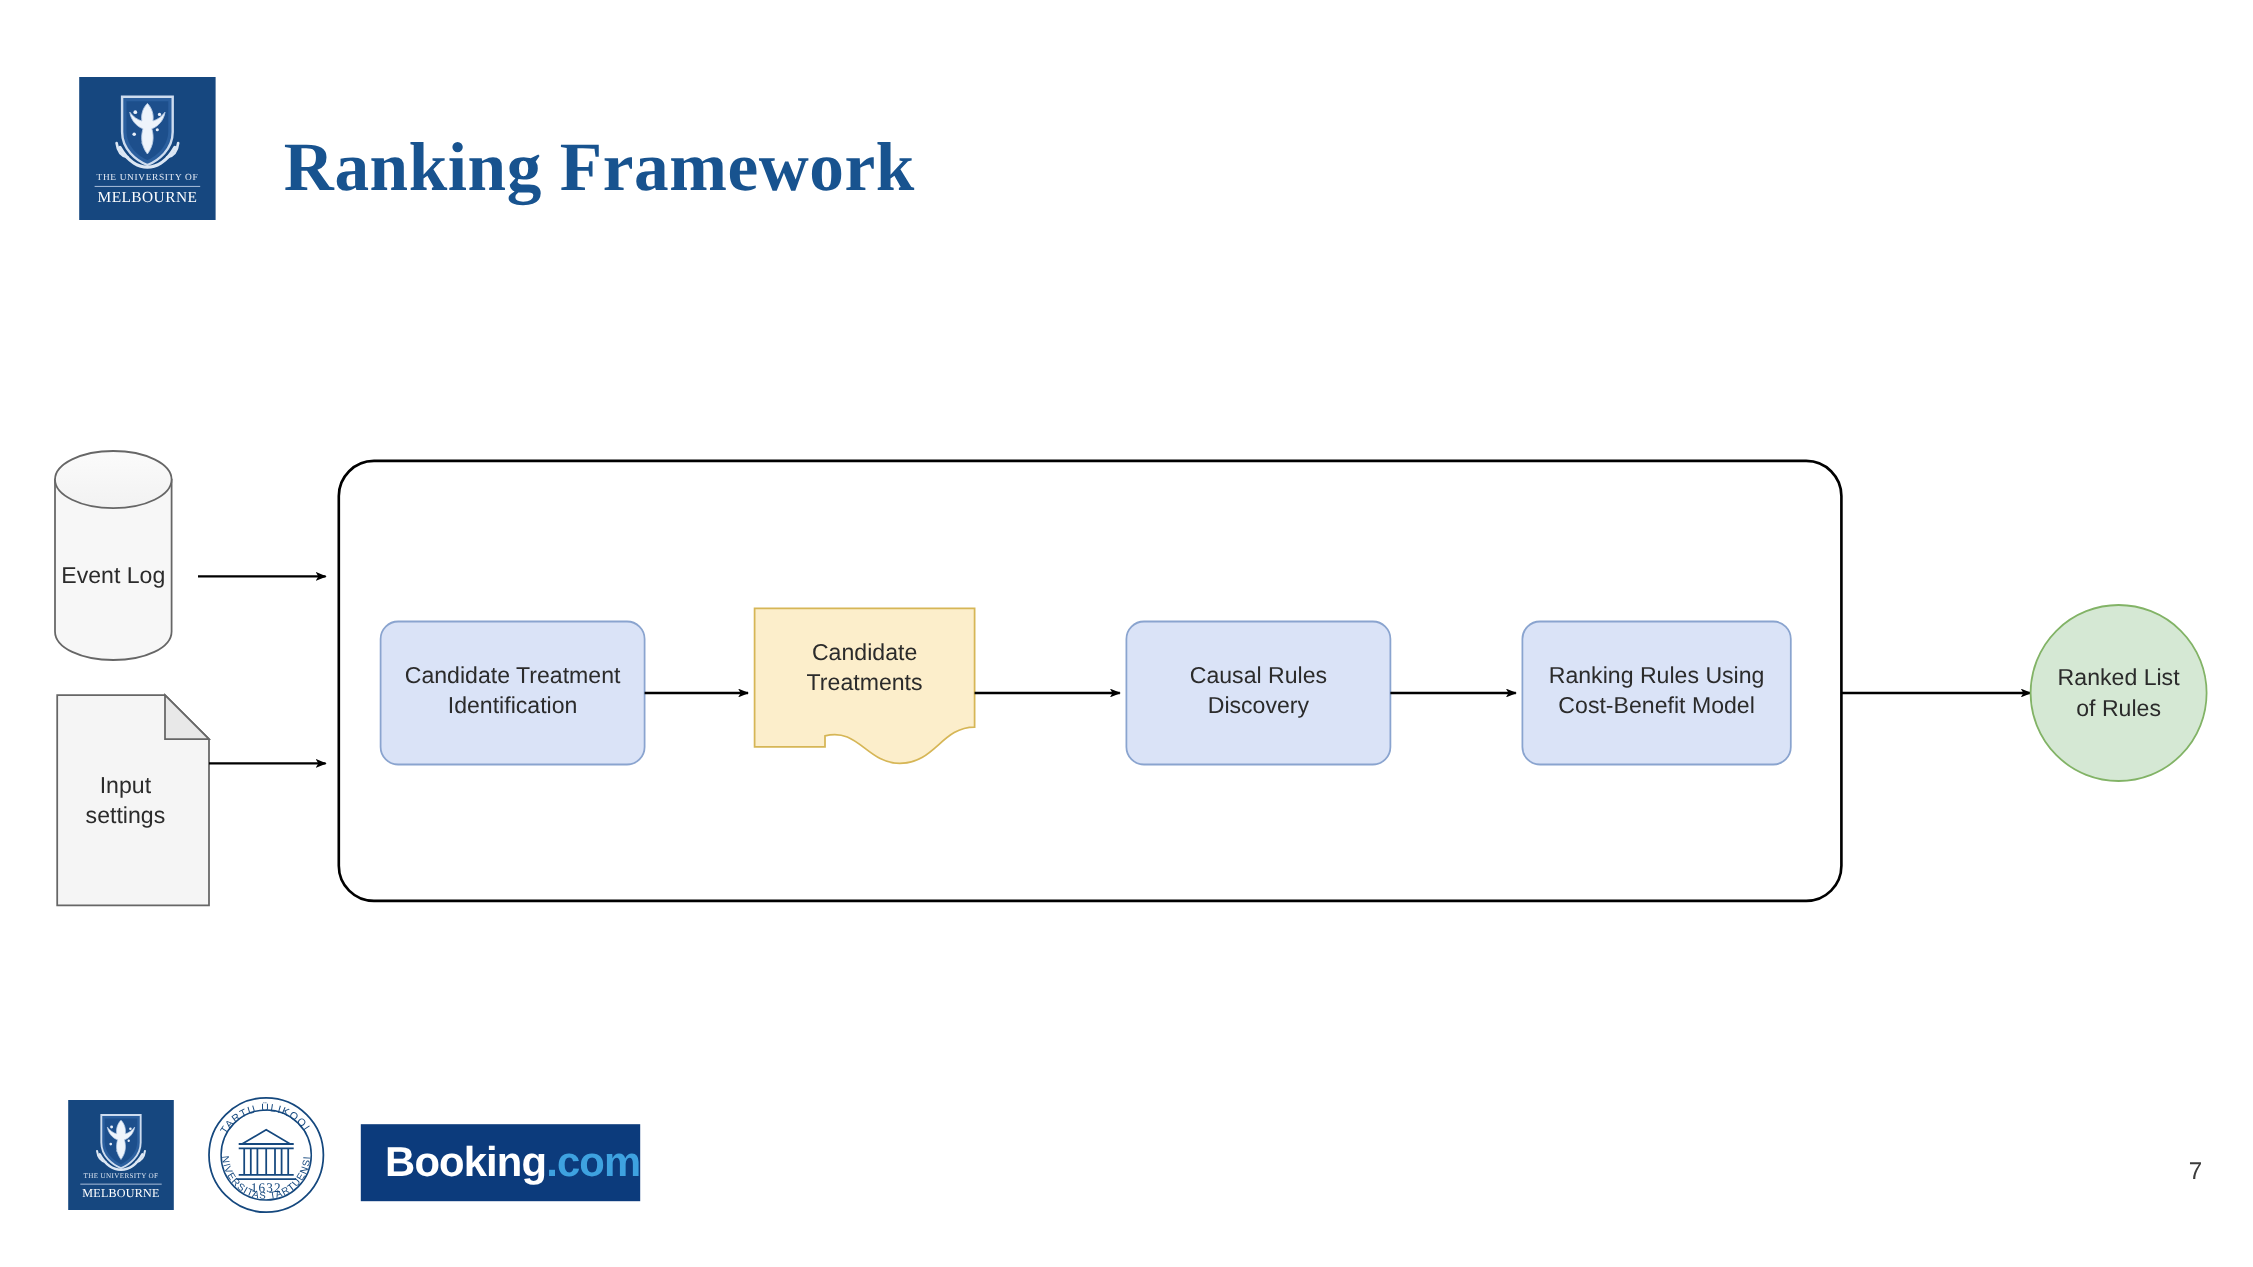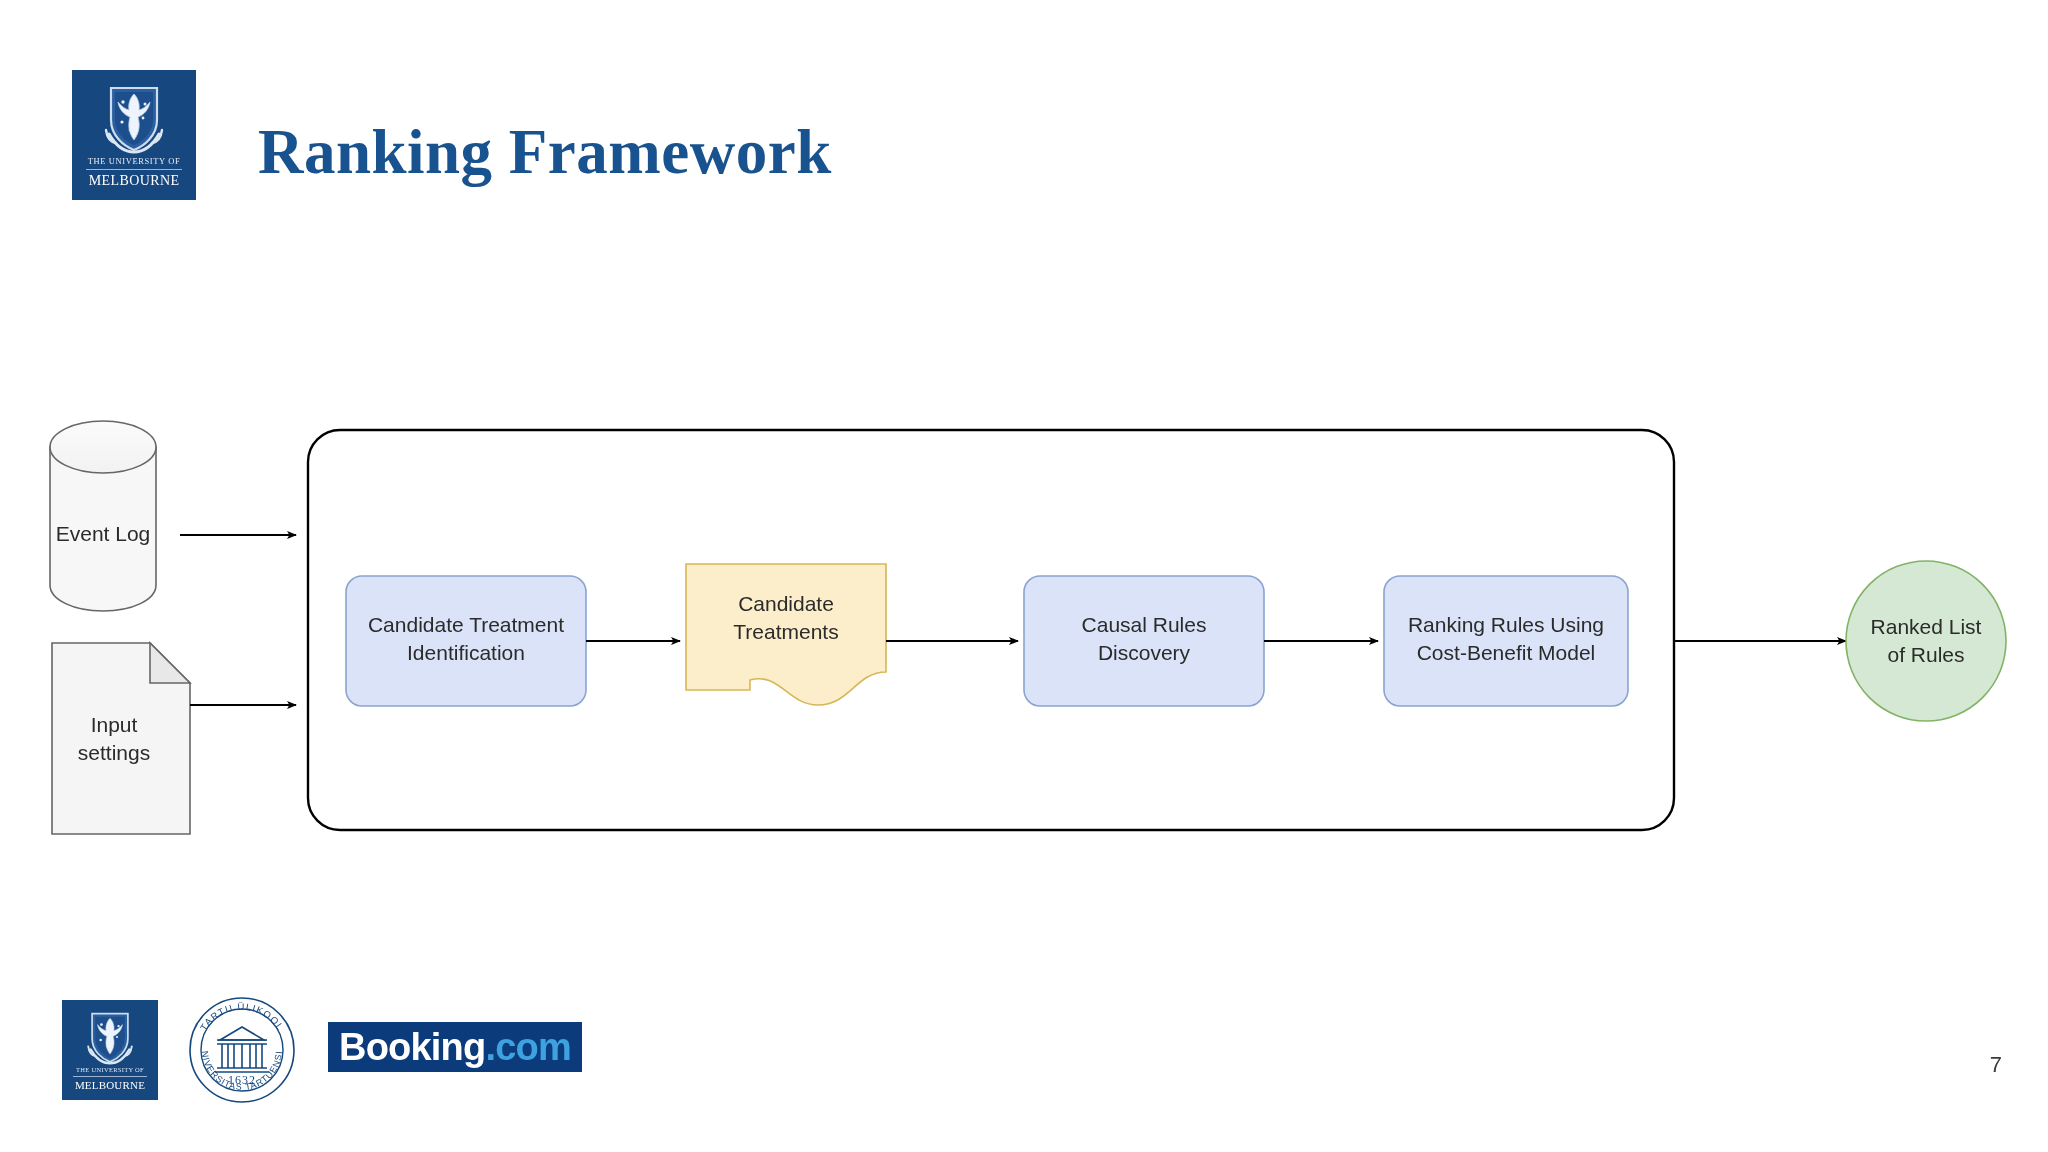--- a/index.html
+++ b/index.html
@@ -76,21 +76,21 @@
     font-size: 63px;
     color: #18538f;
     letter-spacing: 0.5px;
     white-space: nowrap;
   }
 
   
   #framework-diagram {
     position: absolute;
     left: 0;
-    top: 400px;
+    top: 389px;
     width: 2048px;
     height: 460px;
   }
   #framework-diagram svg {
     display: block;
   }
   .node-label {
     font-family: "Liberation Sans", sans-serif;
     font-size: 21px;
     fill: #2b2b2b;
@@ -144,25 +144,25 @@
     top: 32px;
     width: 112px;
     height: 112px;
   }
 
   #footer-booking-logo {
     position: absolute;
     left: 328px;
     top: 60px;
     width: 254px;
-    height: 50px;
+    height: 70px;
     background: #0c3b7c;
     display: flex;
     align-items: center;
-    justify-content: center;
+    justify-content: flex-end;
   }
   #footer-booking-logo .bk-text {
     font-family: "Liberation Sans", sans-serif;
     font-weight: bold;
     font-size: 38px;
     letter-spacing: -0.8px;
     color: #ffffff;
   }
   #footer-booking-logo .bk-text .dotcom {
     color: #3ea2e0;

